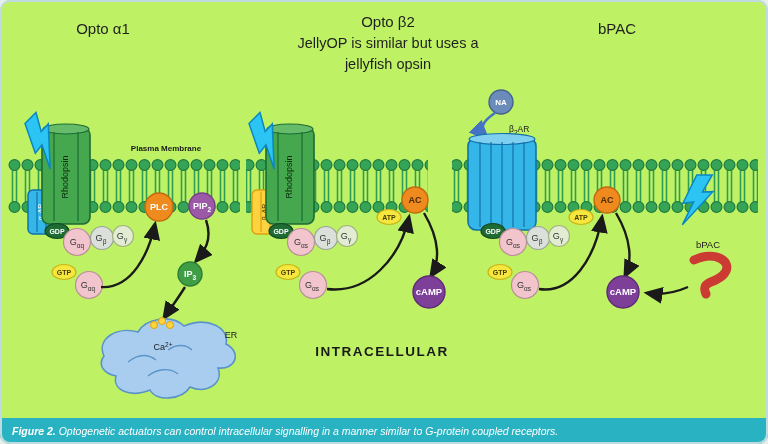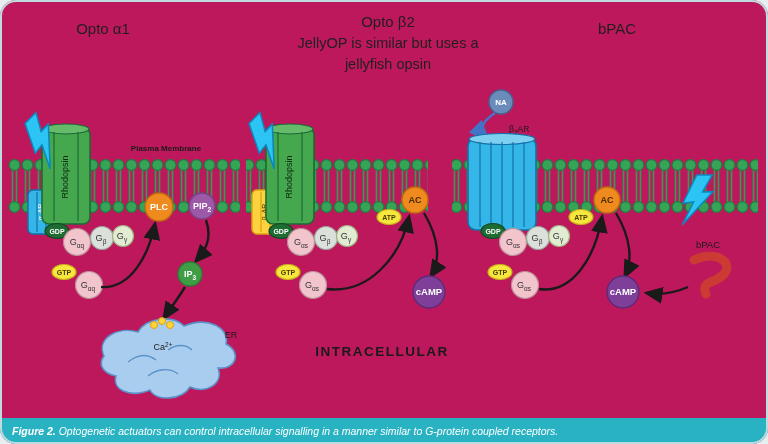--- a/index.html
+++ b/index.html
@@ -1,18 +1,18 @@
 <!DOCTYPE html>
 <html><head>
 <meta charset="utf-8">
 <style>
   body { margin:0; background:#e8eef0; }
   .figure {
-    position:relative; width:768px; height:444px; background:#be185d;
-    border-radius:16px; overflow:hidden; outline:2px solid #bfdbe0; outline-offset:-2px;
+    position:relative; width:768px; height:444px; background:#bef264;
+    border-radius:10px; overflow:hidden; outline:2px solid #bfdbe0; outline-offset:-2px;
     font-family:"Liberation Sans", sans-serif;
   }
   svg { display:block; width:768px; height:444px; }
   text { font-family:"Liberation Sans", sans-serif; }
   .title   { font-size:15px; fill:#1f1f1f; text-anchor:middle; }
   .subtitle{ font-size:14.5px; fill:#1f1f1f; text-anchor:middle; }
   .pm-label{ font-size:8px; font-weight:bold; fill:#1a1a1a; text-anchor:middle; }
   .vlabel      { font-size:9px; fill:#0e2a12; text-anchor:middle; }
   .vlabel-white{ font-size:7px; fill:#ffffff; text-anchor:middle; }
   .vlabel-dark { font-size:7px; fill:#4a3800; text-anchor:middle; }

